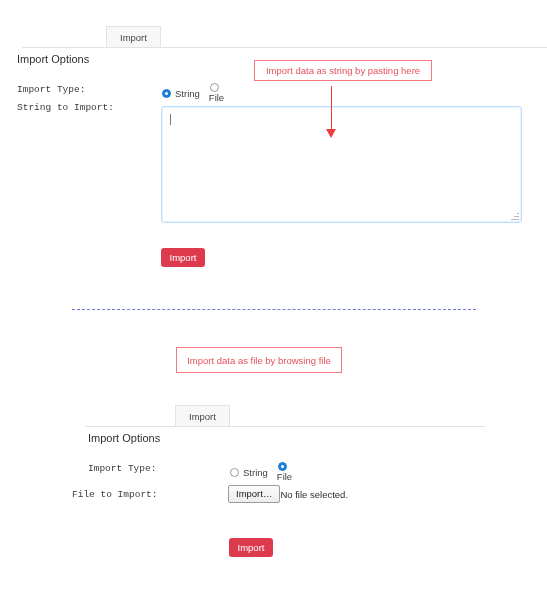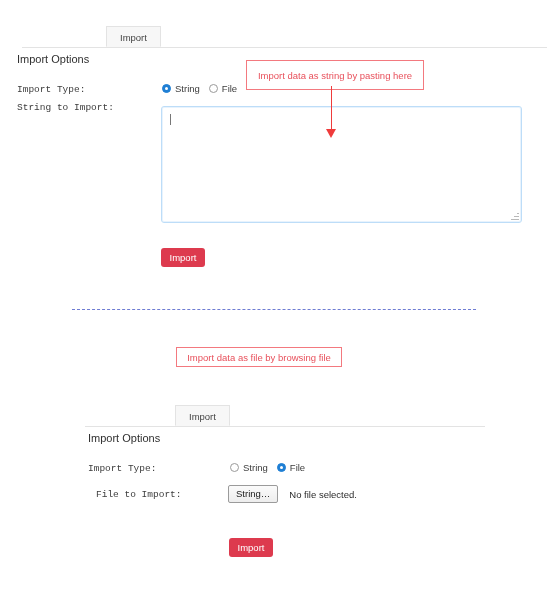--- a/index.html
+++ b/index.html
@@ -62,21 +62,21 @@
   .radio-group {
     position: absolute;
     display: flex;
     align-items: center;
     font-size: 9.5px;
     color: #3c3c3c;
     white-space: nowrap;
     justify-content: center;
   }
   .radio-opt { display: flex; align-items: center; cursor: pointer; }
-  .radio-opt + .radio-opt { margin-left: 9px; }
+  .radio-opt + .radio-opt { margin-left: 9px; flex-direction: column; }
   .radio-dot {
     width: 9px;
     height: 9px;
     border-radius: 50%;
     border: 1px solid #9a9a9a;
     background: #ffffff;
     box-sizing: border-box;
     display: inline-block;
     position: relative;
     margin-right: 4px;
@@ -160,21 +160,21 @@
     border: 1px solid #9b9b9b;
     border-radius: 2px;
     color: #1a1a1a;
     font-size: 9.5px;
     padding: 2px 7px 3px 7px;
     line-height: 11px;
     cursor: pointer;
     font-family: "Liberation Sans", sans-serif;
   }
   .file-status {
-    margin-left: 11px;
+    margin-left: 0;
     color: #2b2b2b;
     font-size: 9.5px;
   }
 
   
   .callout {
     position: absolute;
     border: 1px solid #f3797f;
     background: #ffffff;
     color: #e8505b;
@@ -236,32 +236,32 @@
     <span class="caret"></span>
     <span class="resize-grip">
       <i></i>
         <i></i>
         <i></i>
     </span>
   </div>
 
   <button class="btn-import" style="left:161px; top:248px; width:44px; height:19px;">Import</button>
 
-  <div class="callout" style="left:246px; top:60px; width:178px; height:30px;">
+  <div class="callout" style="left:254px; top:60px; width:178px; height:21px;">
     <span>Import data as string by pasting here</span>
   </div>
   <div class="arrow-line" style="left:331px; top:86px; height:45px;"></div>
   <div class="arrow-head" style="left:326px; top:129px;"></div>
 </div>
 
 <div class="separator" style="left:72px; top:309px; width:404px;"></div>
 
 <div class="panel">
 
-  <div class="callout" style="left:176px; top:347px; width:166px; height:20px;">
+  <div class="callout" style="left:176px; top:347px; width:166px; height:26px;">
     <span>Import data as file by browsing file</span>
   </div>
 
   <div class="tab-bar" style="left:85px; top:405px; width:400px;">
     <div class="tab" style="left:90px;">Import</div>
   </div>
 
   <div class="section-title" style="left:88px; top:432px;">Import Options</div>
 
   <div class="field-label" style="left:88px; top:463px;">Import Type:</div>
@@ -270,21 +270,21 @@
     <span class="radio-opt">
       <span class="radio-dot"></span>
       <span>String</span>
     </span>
     <span class="radio-opt">
       <span class="radio-dot checked"></span>
       <span>File</span>
     </span>
   </div>
 
-  <div class="field-label" style="left:96px; top:489px;">File to Import:</div>
+  <div class="field-label" style="left:72px; top:489px;">File to Import:</div>
 
   <div class="file-input" style="left:228px; top:485px;">
-    <button class="browse-btn">String…</button>
+    <button class="browse-btn">Import…</button>
     <span class="file-status">No file selected.</span>
   </div>
 
   <button class="btn-import" style="left:229px; top:538px; width:44px; height:19px;">Import</button>
 </div>
 
 </body></html>

